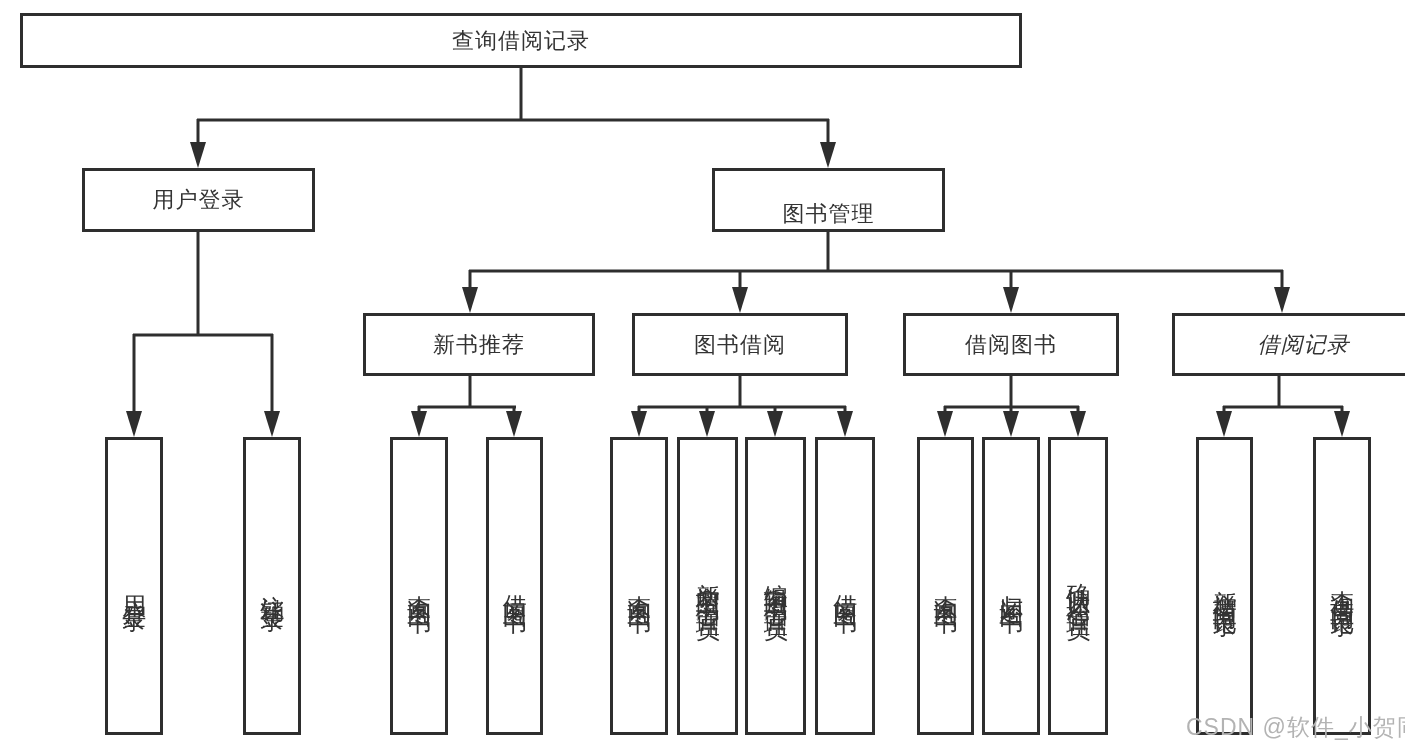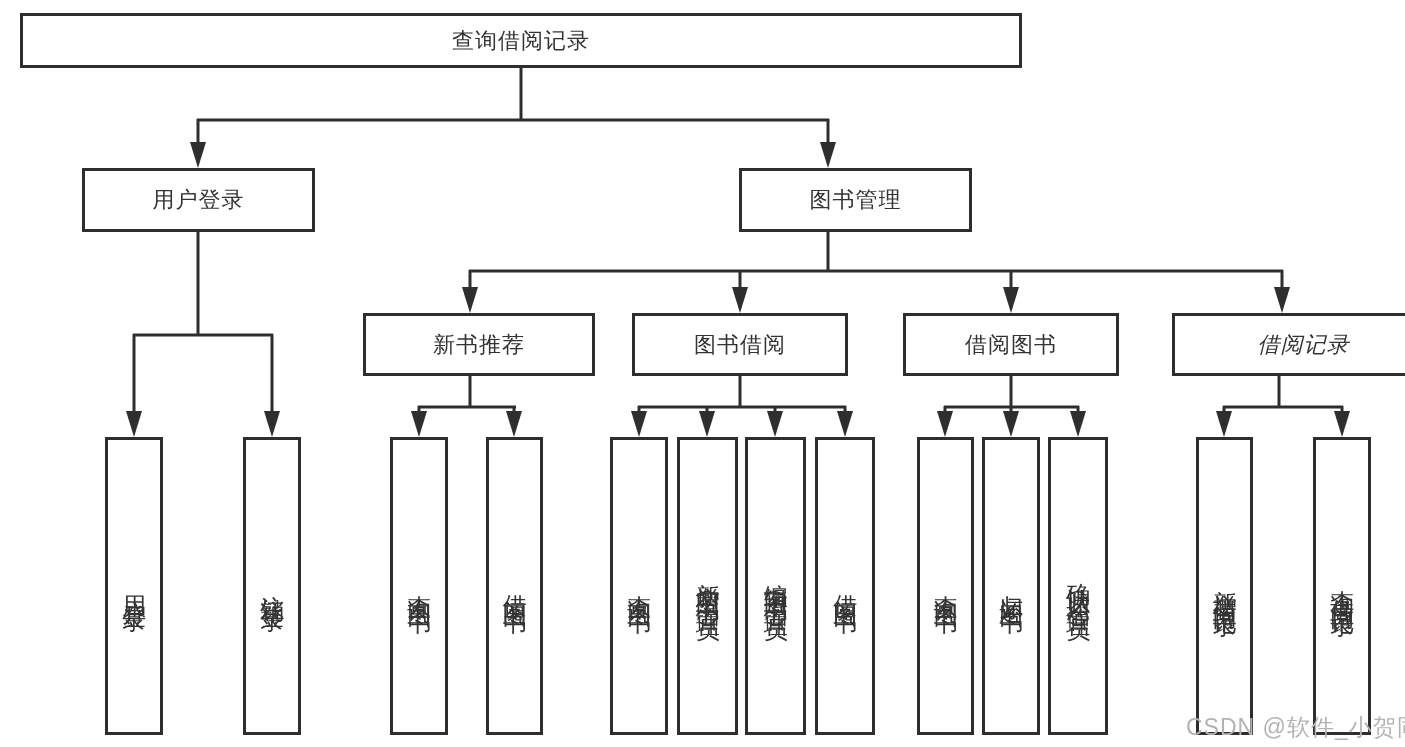--- a/index.html
+++ b/index.html
@@ -129,21 +129,21 @@
     </g>
   </svg>
 
   <div class="node root">
     <span class="hlabel">查询借阅记录</span>
   </div>
 
   <div class="node lvl2" style="left:82px;">
     <span class="hlabel">用户登录</span>
   </div>
-  <div class="node lvl2" style="left:739px;">
+  <div class="node lvl2" style="left:712px;align-items:flex-end;">
     <span class="hlabel">图书管理</span>
   </div>
 
   <div class="node lvl3" style="left:363px;width:232px;">
     <span class="hlabel">新书推荐</span>
   </div>
   <div class="node lvl3" style="left:632px;width:216px;">
     <span class="hlabel">图书借阅</span>
   </div>
   <div class="node lvl3" style="left:903px;width:216px;">

